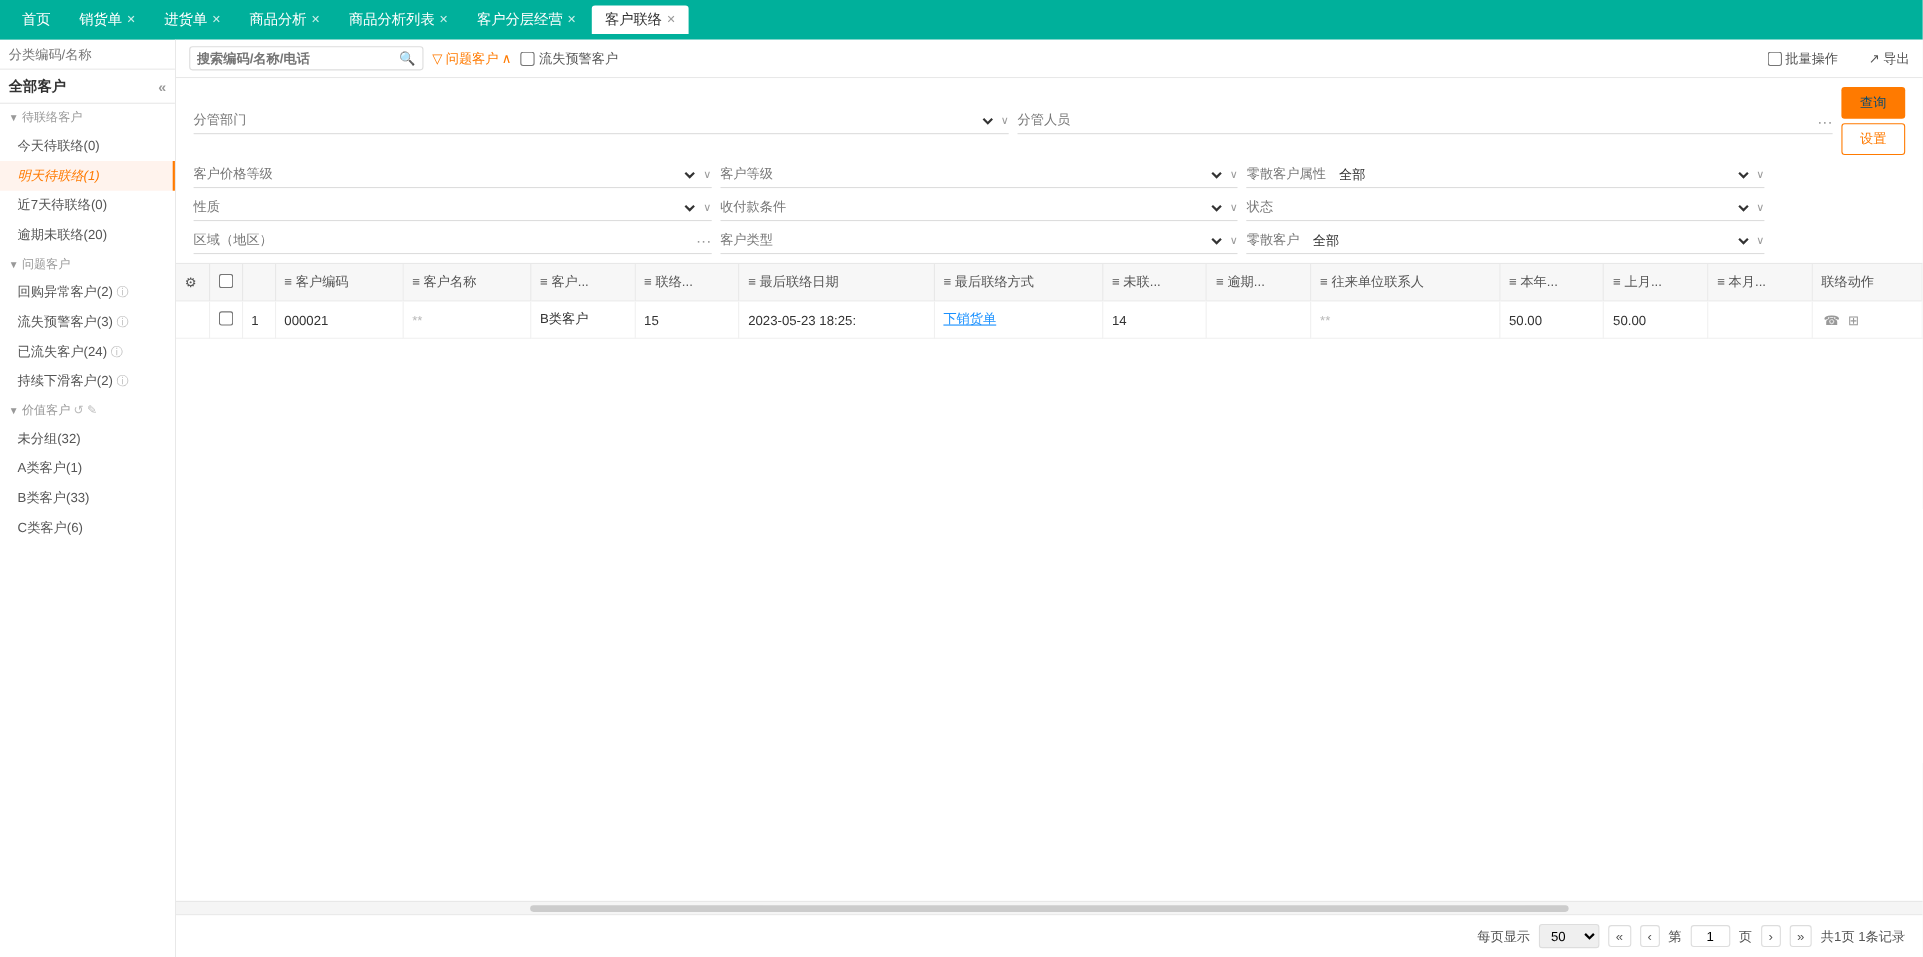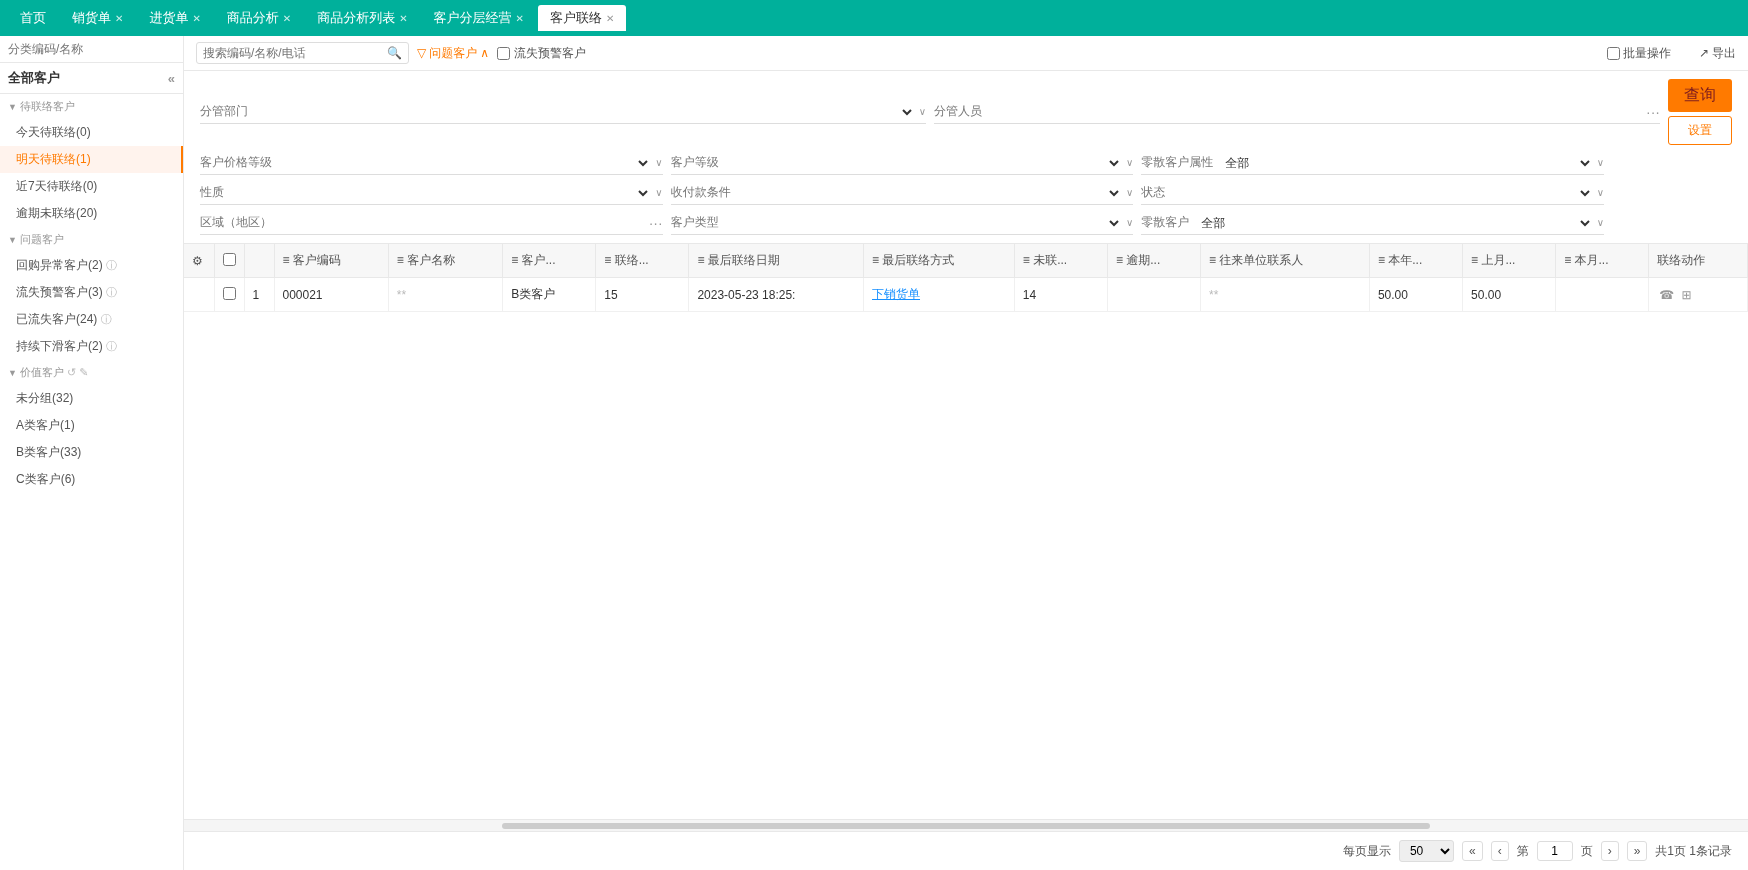--- a/index.html
+++ b/index.html
@@ -36,21 +36,21 @@
     .nav-item.active .nav-close { color: #999; }
 
     
     .main-layout {
       display: flex;
       height: calc(100vh - 36px);
     }
 
     
     .sidebar {
-      width: 184px;
+      width: 160px;
       background: #fff;
       border-right: 1px solid #e8e8e8;
       overflow-y: auto;
       flex-shrink: 0;
     }
     .sidebar-search {
       display: flex;
       align-items: center;
       padding: 6px 8px;
       border-bottom: 1px solid #e8e8e8;
@@ -85,20 +85,21 @@
     .sidebar-item {
       padding: 5px 12px 5px 16px;
       cursor: pointer;
       font-size: 12px;
       color: #555;
     }
     .sidebar-item.active {
       background: #fff3ed;
       color: #ff7a00;
       border-right: 2px solid #ff7a00;
+      font-style: italic;
     }
 
     
     .content {
       flex: 1;
       display: flex;
       flex-direction: column;
       overflow: hidden;
     }
 
@@ -119,20 +120,21 @@
       padding: 3px 6px;
       gap: 4px;
       background: #fff;
     }
     .search-box input {
       border: none;
       outline: none;
       font-size: 12px;
       width: 180px;
       color: #a21caf;
+      font-weight: bold;
     }
     .filter-btn {
       display: flex;
       align-items: center;
       gap: 3px;
       color: #ff7a00;
       cursor: pointer;
       font-size: 12px;
     }
     .checkbox-label {
@@ -210,26 +212,26 @@
       margin-left: 4px;
     }
     .filter-dots {
       color: #999;
       font-size: 14px;
       margin-left: 4px;
       cursor: pointer;
     }
     .query-btn {
       background: #ff7a00;
-      color: #7f1d1d;
+      color: #0c4a6e;
       border: none;
       border-radius: 3px;
       padding: 6px 16px;
       cursor: pointer;
-      font-size: 16px;
+      font-size: 12px;
     }
     .setting-btn {
       background: #fff;
       color: #ff7a00;
       border: 1px solid #ff7a00;
       border-radius: 3px;
       padding: 5px 16px;
       cursor: pointer;
       font-size: 12px;
     }

